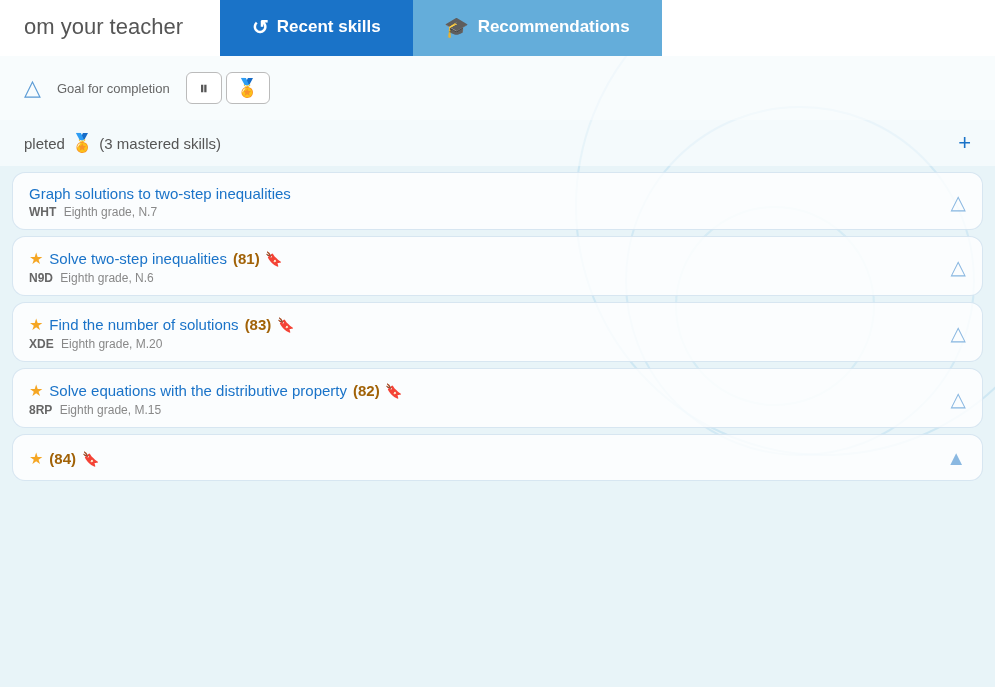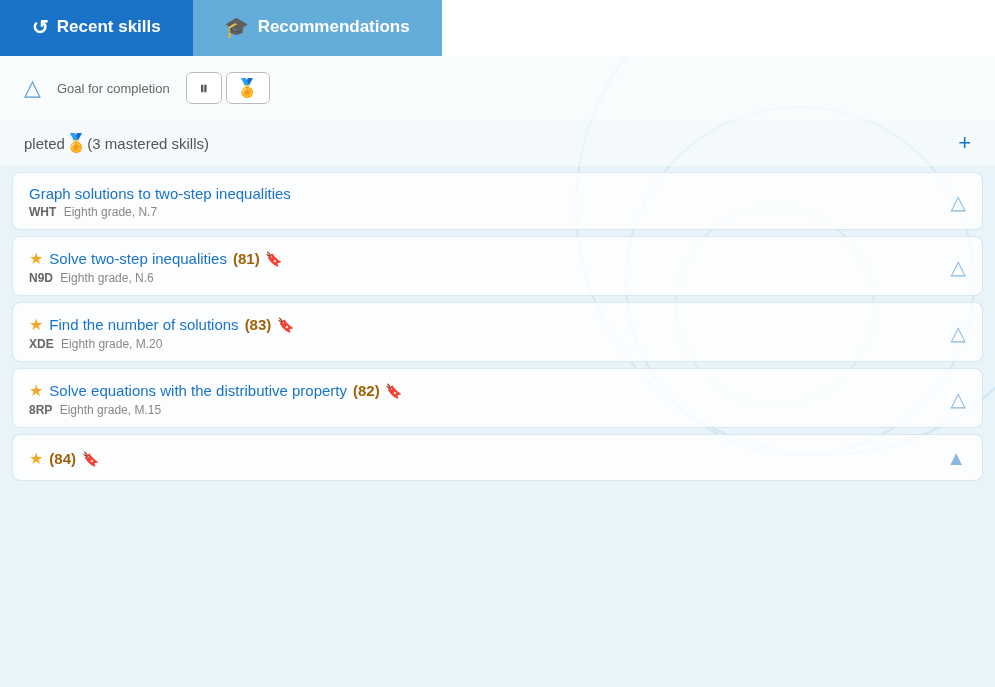--- a/index.html
+++ b/index.html
@@ -121,21 +121,21 @@
       align-items: center;
       justify-content: space-between;
       padding: 12px 24px;
       background: rgba(255,255,255,0.5);
     }
     .completed-label {
       font-size: 15px;
       color: #555;
       display: flex;
       align-items: center;
-      gap: 0;
+      gap: 6px;
     }
     .medal-icon {
       color: #e6a817;
       font-size: 18px;
     }
     .plus-btn {
       font-size: 22px;
       color: #1a73c8;
       cursor: pointer;
       font-weight: 300;
@@ -143,21 +143,21 @@
     }
 
     
     .skills-list {
       padding: 0 0 0 0;
     }
     .skill-item {
       background: rgba(255,255,255,0.82);
       border: 1px solid rgba(200,220,235,0.7);
       margin: 6px 12px;
-      border-radius: 8px;
+      border-radius: 13px;
       padding: 12px 16px 10px 16px;
       display: flex;
       align-items: center;
       justify-content: space-between;
       cursor: pointer;
       gap: 20px;
     }
     .skill-content {}
     .skill-title {
       font-size: 15px;
@@ -197,20 +197,23 @@
 
     
     .skill-item.no-star .skill-title {
       color: #1a73c8;
     }
   </style>
 </head>
 <body>
 
 <div class="header">
+  <div class="header-left">
+    <span>om your teacher</span>
+  </div>
   <div class="header-tab active">
     <span class="tab-icon">↺</span>
     <span>Recent skills</span>
   </div>
   <div class="header-tab inactive">
     <span class="tab-icon">🎓</span>
     <span>Recommendations</span>
   </div>
 </div>
 

